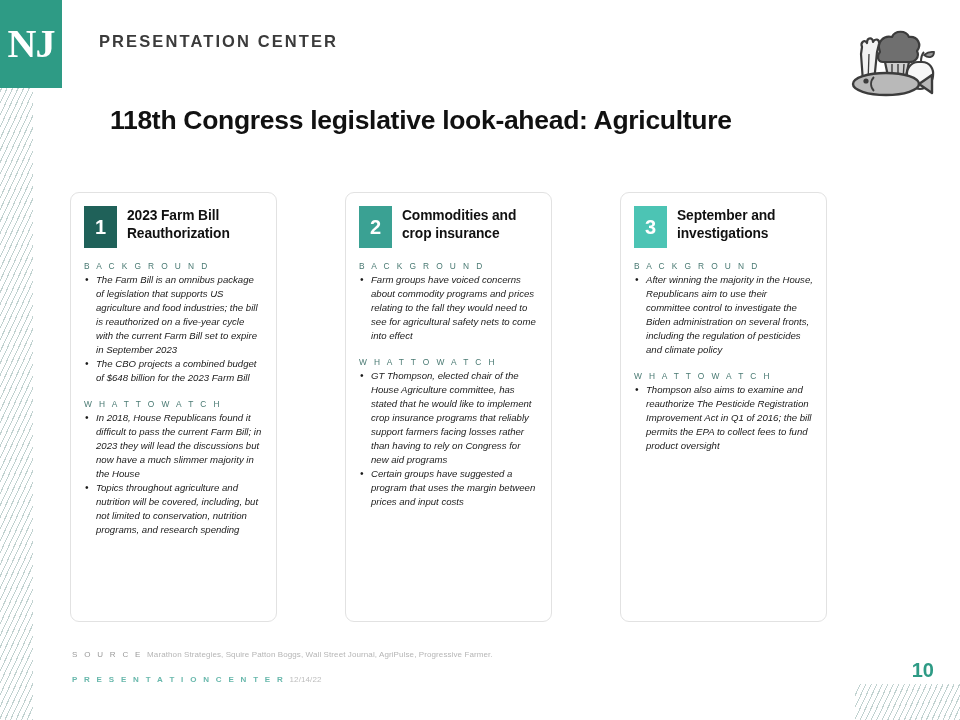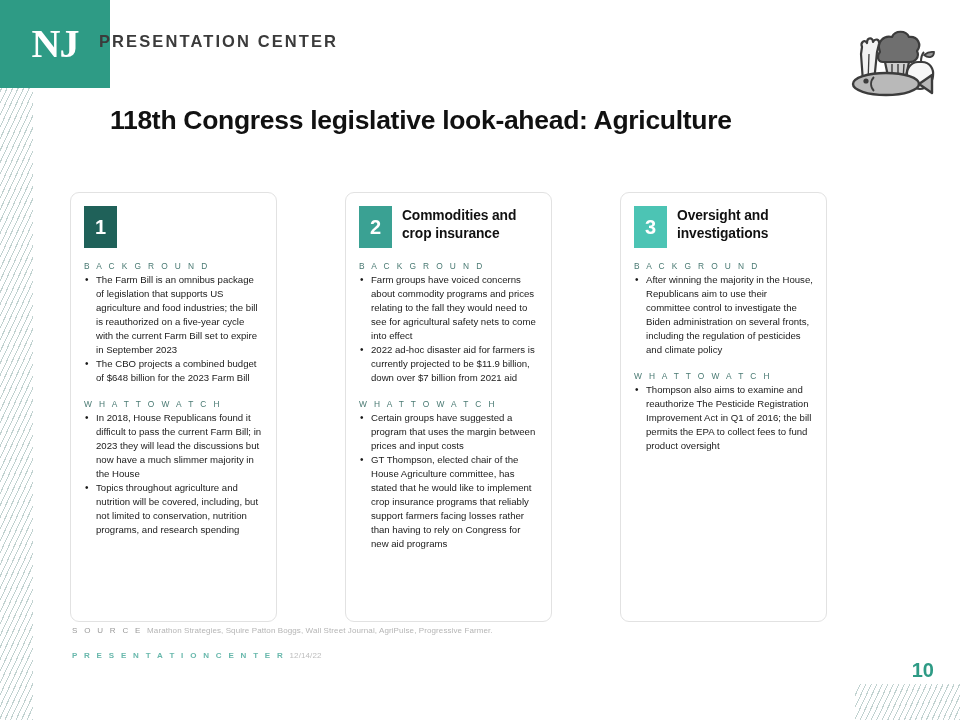--- a/index.html
+++ b/index.html
@@ -44,21 +44,21 @@
       rgba(255,255,255,0) 1px, rgba(255,255,255,0) 5px
     );
     opacity: .62;
   }
 
   
   .logo-block {
     position: absolute;
     left: 0;
     top: 0;
-    width: 110px;
+    width: 62px;
     height: 88px;
     background: #2e9b85;
     display: flex;
     align-items: center;
     justify-content: center;
   }
   .logo-block .logo-text {
     color: #ffffff;
     font-family: "Liberation Serif", serif;
     font-weight: bold;
@@ -164,35 +164,36 @@
     margin: 0;
     padding: 0;
   }
   ul.bullets li {
     position: relative;
     padding-left: 12px;
     font-size: 9.6px;
     line-height: 1.46;
     color: #1a1a1a;
     margin-bottom: 0px;
+    font-style: italic;
   }
   ul.bullets li::before {
     content: "\2022";
     position: absolute;
     left: 1px;
     top: -0.5px;
     font-size: 10px;
     color: #1a1a1a;
   }
 
   
   .footer {
     position: absolute;
     left: 72px;
-    bottom: 54px;
+    bottom: 30px;
     line-height: 1.55;
   }
   .footer-line { white-space: nowrap; }
   .footer-key {
     font-size: 8px;
     letter-spacing: 2.3px;
     color: #9a9a9a;
   }
   .footer-key.pc { color: #68b8ac; font-weight: bold; }
   .footer-val {
@@ -247,20 +248,21 @@
   </svg>
 </div>
 
 <div class="slide-title">118th Congress legislative look-ahead: Agriculture</div>
 
 <div class="cards">
 
   <div class="card">
     <div class="card-head">
       <div class="badge" style="background:#1f6159">1</div>
+      <div class="card-title">2023 Farm Bill Reauthorization</div>
     </div>
     <div class="section-label">B A C K G R O U N D</div>
     <ul class="bullets">
       <li>The Farm Bill is an omnibus package of legislation that supports US agriculture and food industries; the bill is reauthorized on a five-year cycle with the current Farm Bill set to expire in September 2023</li>
       <li>The CBO projects a combined budget of $648 billion for the 2023 Farm Bill</li>
     </ul>
     <div class="section-label watch">W H A T   T O   W A T C H</div>
     <ul class="bullets">
       <li>In 2018, House Republicans found it difficult to pass the current Farm Bill; in 2023 they will lead the discussions but now have a much slimmer majority in the House</li>
       <li>Topics throughout agriculture and nutrition will be covered, including, but not limited to conservation, nutrition programs, and research spending</li>
@@ -268,33 +270,32 @@
   </div>
 
   <div class="card">
     <div class="card-head">
       <div class="badge" style="background:#3aa193">2</div>
       <div class="card-title">Commodities and crop insurance</div>
     </div>
     <div class="section-label">B A C K G R O U N D</div>
     <ul class="bullets">
       <li>Farm groups have voiced concerns about commodity programs and prices relating to the fall they would need to see for agricultural safety nets to come into effect</li>
-      <li>2022 ad-hoc disaster aid for farmers is currently projected to be $11.9 billion, down over $7 billion from 2021 aid</li>
     </ul>
     <div class="section-label watch">W H A T   T O   W A T C H</div>
     <ul class="bullets">
+      <li>GT Thompson, elected chair of the House Agriculture committee, has stated that he would like to implement crop insurance programs that reliably support farmers facing losses rather than having to rely on Congress for new aid programs</li>
       <li>Certain groups have suggested a program that uses the margin between prices and input costs</li>
-      <li>GT Thompson, elected chair of the House Agriculture committee, has stated that he would like to implement crop insurance programs that reliably support farmers facing losses rather than having to rely on Congress for new aid programs</li>
     </ul>
   </div>
 
   <div class="card">
     <div class="card-head">
       <div class="badge" style="background:#4cc4b4">3</div>
-      <div class="card-title">Oversight and investigations</div>
+      <div class="card-title">September and investigations</div>
     </div>
     <div class="section-label">B A C K G R O U N D</div>
     <ul class="bullets">
       <li>After winning the majority in the House, Republicans aim to use their committee control to investigate the Biden administration on several fronts, including the regulation of pesticides and climate policy</li>
     </ul>
     <div class="section-label watch">W H A T   T O   W A T C H</div>
     <ul class="bullets">
       <li>Thompson also aims to examine and reauthorize The Pesticide Registration Improvement Act in Q1 of 2016; the bill permits the EPA to collect fees to fund product oversight</li>
     </ul>
   </div>

